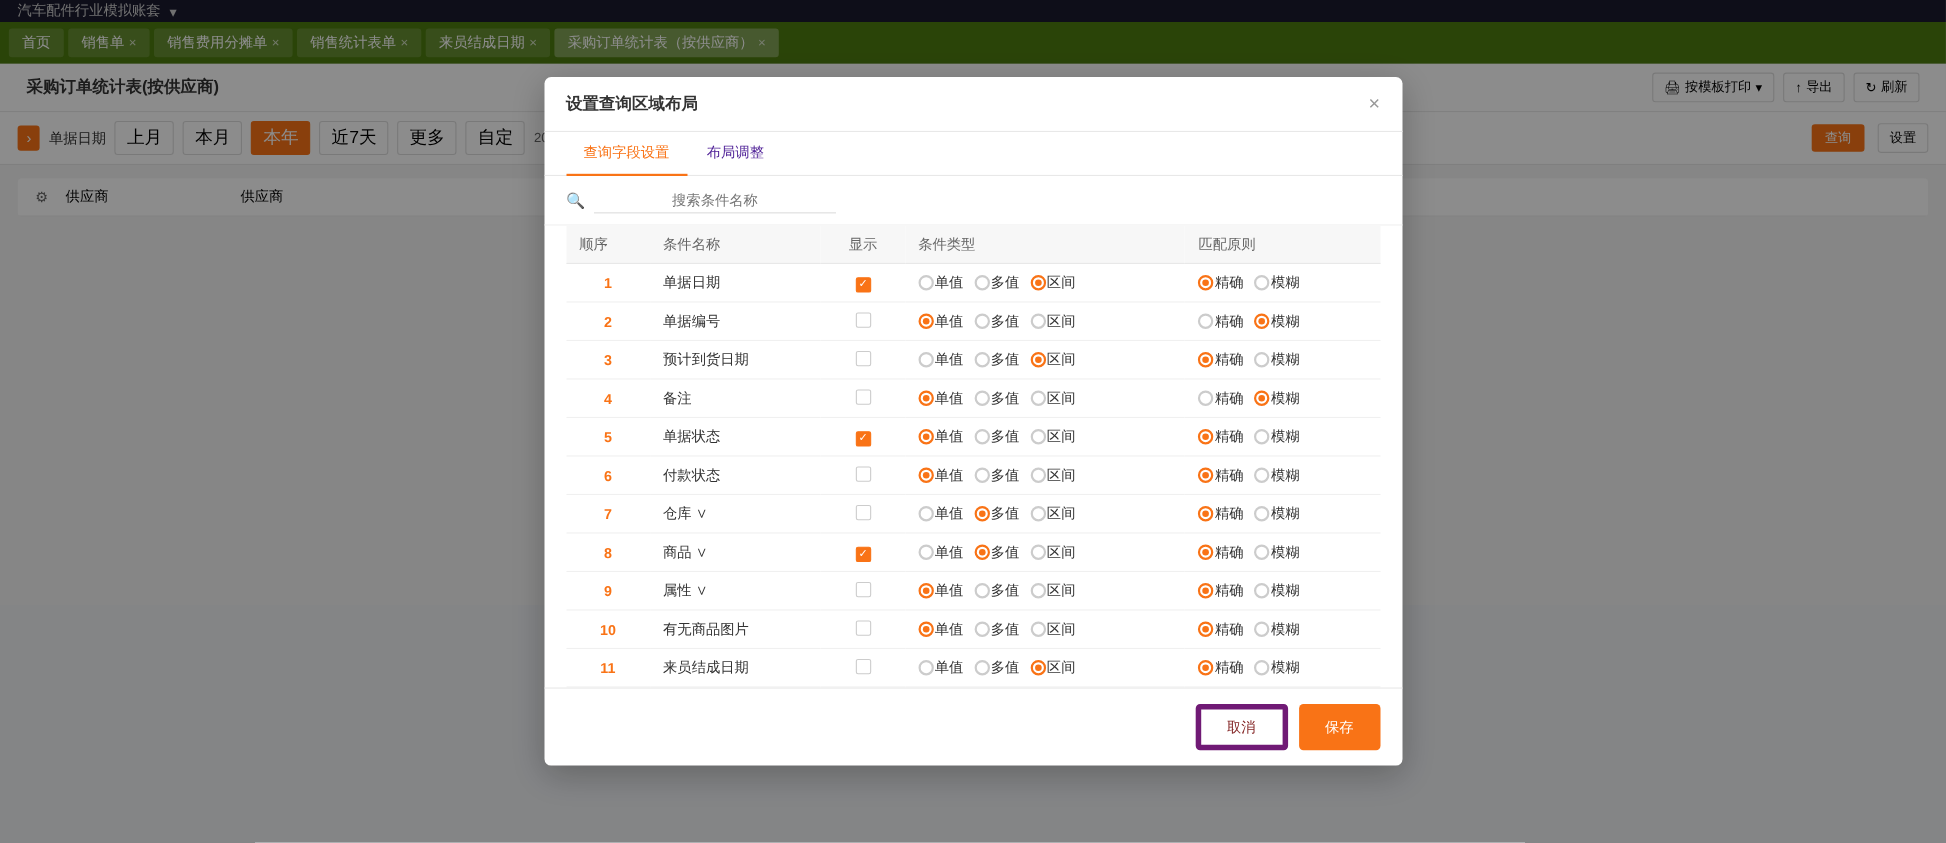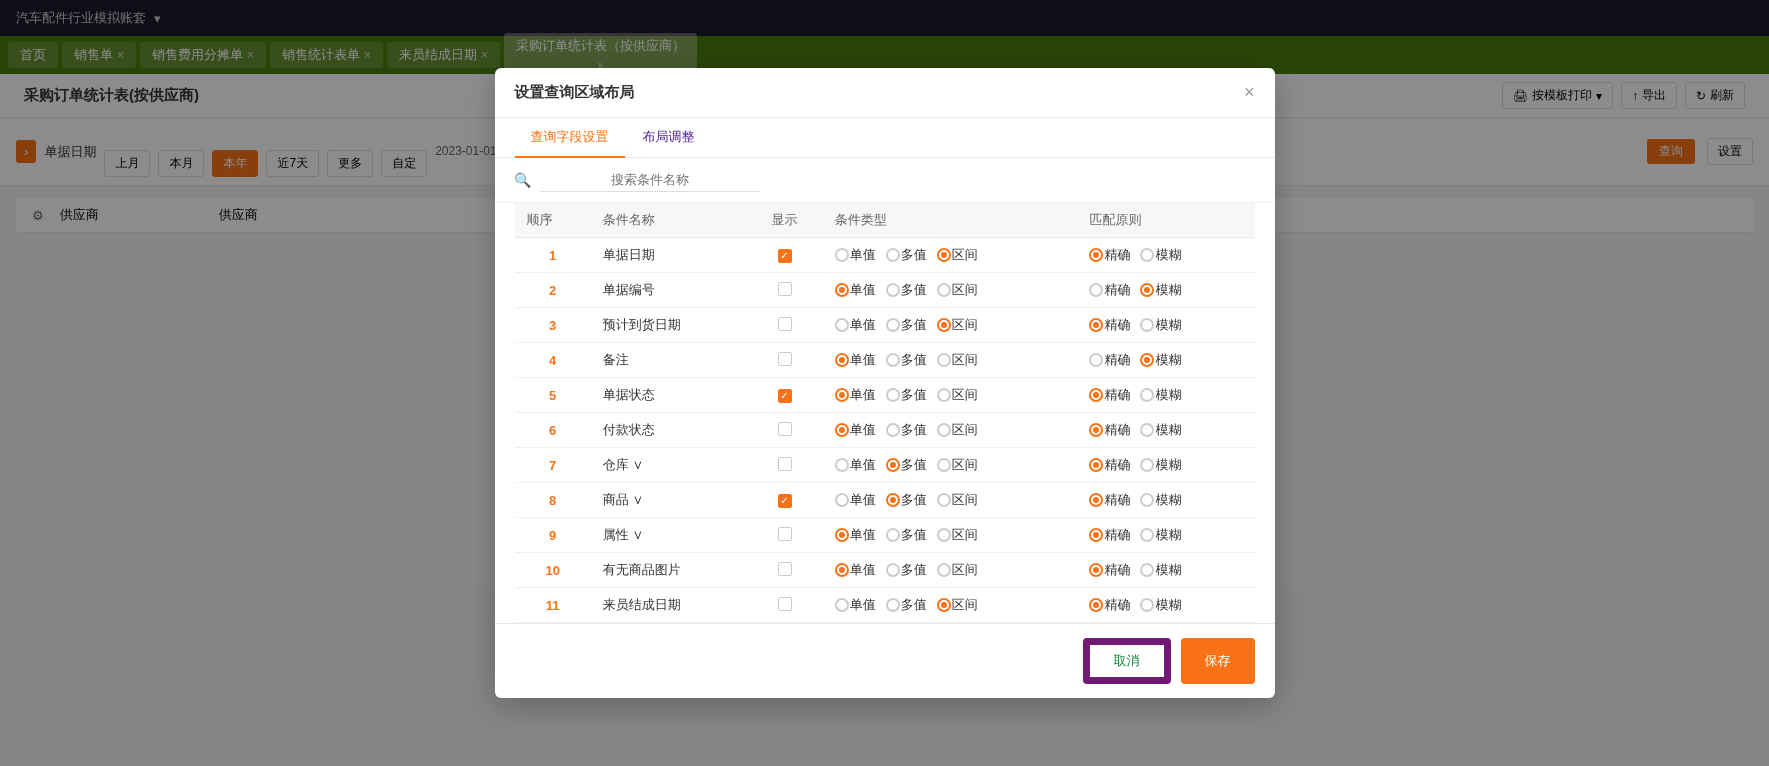--- a/index.html
+++ b/index.html
@@ -1,21 +1,21 @@
 <!DOCTYPE html>
 <html><head>
   <meta charset="utf-8">
   <style>
     * { box-sizing: border-box; margin: 0; padding: 0; }
     body { font-family: 'Microsoft YaHei', Arial, sans-serif; font-size: 13px; background: #f0f2f5; }
 
     
     .top-bar {
       background: #1a1a2e;
-      height: 36px;
+      height: 20px;
       display: flex;
       align-items: center;
       justify-content: space-between;
       padding: 0 16px;
       color: #ccc;
     }
     .top-bar-left { display: flex; align-items: center; gap: 8px; font-size: 13px; }
     .top-bar-right { display: flex; align-items: center; gap: 16px; font-size: 13px; }
 
     
@@ -32,21 +32,21 @@
       color: white;
       padding: 4px 12px;
       border-radius: 3px;
       font-size: 13px;
       cursor: pointer;
       display: flex;
       align-items: center;
       gap: 4px;
       white-space: nowrap;
     }
-    .tab-item.active { background: rgba(255,255,255,0.3); flex-direction: column; }
+    .tab-item.active { background: rgba(255,255,255,0.3); }
     .tab-close { font-size: 12px; opacity: 0.7; }
 
     
     .page-header {
       background: white;
       padding: 8px 24px;
       border-bottom: 1px solid #e8e8e8;
       display: flex;
       align-items: center;
       justify-content: space-between;
@@ -59,21 +59,21 @@
     
     .filter-bar {
       background: white;
       padding: 8px 16px;
       border-bottom: 1px solid #e8e8e8;
       display: flex;
       align-items: center;
       gap: 8px;
     }
     .filter-toggle { background: #f97316; color: white; border: none; padding: 4px 8px; border-radius: 3px; cursor: pointer; }
-    .filter-btn { background: white; border: 1px solid #ddd; padding: 4px 10px; border-radius: 3px; cursor: pointer; font-size: 12px; margin-top: 24px; }
+    .filter-btn { background: white; border: 1px solid #ddd; padding: 4px 10px; border-radius: 3px; cursor: pointer; font-size: 16px; }
     .filter-btn.active { background: #f97316; color: white; border-color: #f97316; }
     .filter-date { font-size: 12px; color: #666; }
 
     
     .main-content {
       padding: 12px 16px;
       background: #f5f5f5;
     }
 
     
@@ -217,27 +217,27 @@
 
     
     .modal-footer {
       padding: 14px 20px;
       display: flex;
       justify-content: flex-end;
       gap: 10px;
       border-top: 1px solid #e8e8e8;
     }
     .btn-cancel {
-      border: 7px solid #701a75;
+      border: 5px solid #701a75;
       background: white;
       padding: 7px 24px;
       border-radius: 4px;
       cursor: pointer;
       font-size: 13px;
-      color: #15803d;
+      color: #7f1d1d;
     }
     .btn-save {
       background: #f97316;
       color: white;
       border: none;
       padding: 7px 24px;
       border-radius: 4px;
       cursor: pointer;
       font-size: 13px;
     }

